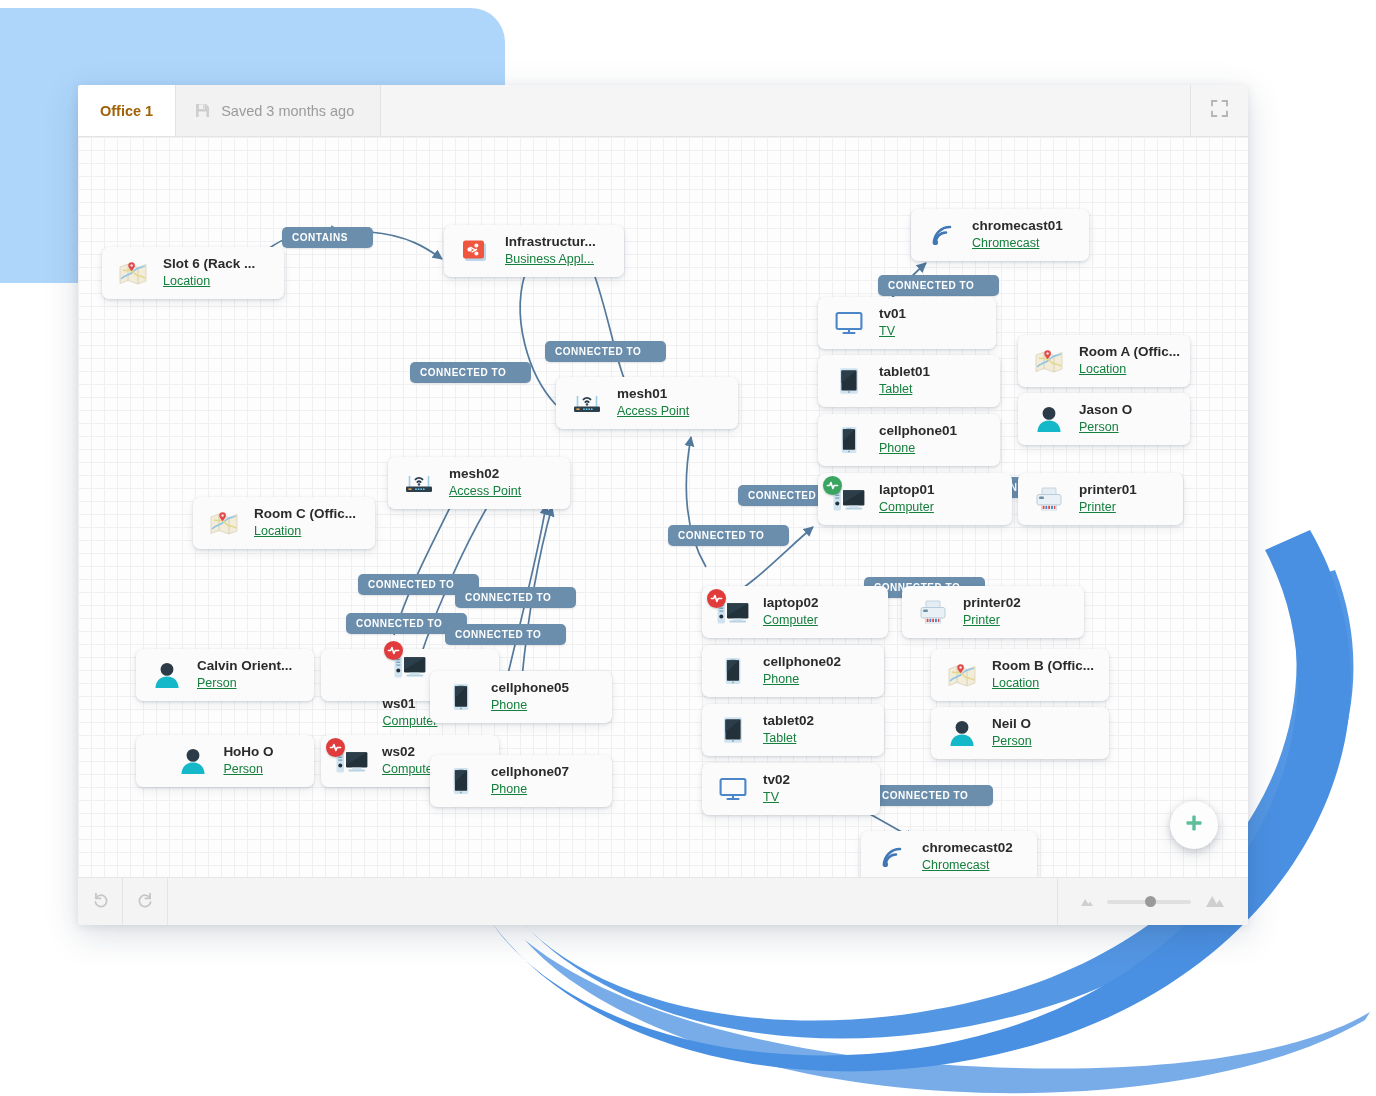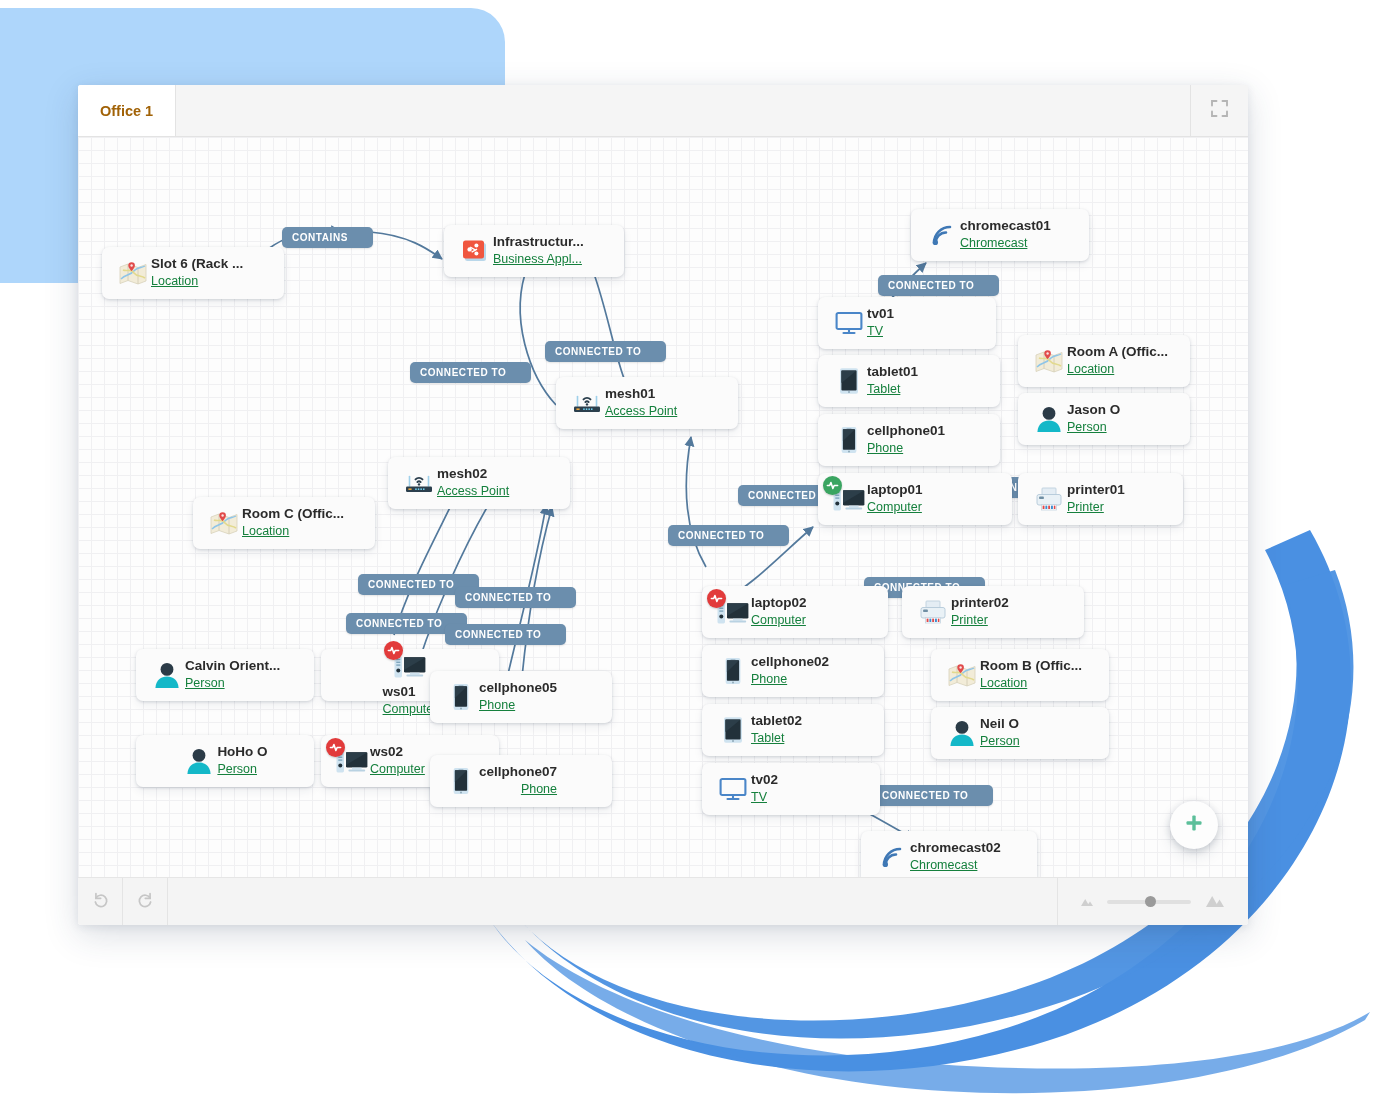--- a/index.html
+++ b/index.html
@@ -72,21 +72,21 @@
   }
   .edges { position: absolute; inset: 0; width: 100%; height: 100%; pointer-events: none; }
 
   
   .node {
     position: absolute;
     background: #fbfbfb;
     border-radius: 7px;
     box-shadow: 0 1px 3px rgba(30,45,70,.17), 0 4px 10px rgba(30,45,70,.07);
     display: flex; align-items: center;
-    padding: 0 14px; gap: 1px;
+    padding: 0 14px; gap: 13px;
     height: 52px;
   }
   .node-ico { position: relative; width: 34px; height: 30px; flex: 0 0 34px;
               display: flex; align-items: center; justify-content: center; }
   .node-ico svg { display: block; }
   .node-txt { display: flex; flex-direction: column; justify-content: center; min-width: 0; }
   .node-title { font-size: 13.5px; font-weight: bold; color: #2b2b2b; line-height: 1.25; white-space: nowrap; }
   .node-sub  { font-size: 12.5px; color: #15803d; line-height: 1.3; white-space: nowrap; text-decoration: underline; }
 
   
@@ -151,20 +151,31 @@
     <path d="M880 130 C 990 320 870 560 620 640 C 400 710 160 660 60 520 C 140 640 370 690 570 630 C 810 558 930 330 835 150 Z" fill="#4a90e2"></path>
     <path d="M905 170 C 975 350 840 545 600 612 C 390 670 190 630 90 520 C 175 615 375 648 565 596 C 790 535 905 350 855 185 Z" fill="#4a90e2" opacity=".95"></path>
     <path d="M935 620 C 800 700 520 716 320 660 C 200 626 130 580 95 540 C 175 606 330 652 505 664 C 700 678 860 660 940 612 Z" fill="#4a90e2" opacity=".75"></path>
   </svg>
 
   <div class="window">
 
     <div class="titlebar">
       <div class="tab">
         <span>Office 1</span>
+      </div>
+      <div class="saved-chip">
+        <span class="save-ico">
+          <svg width="17" height="17" viewBox="0 0 17 17">
+            <path d="M2 2h10l3 3v10H2V2z" fill="#cfcfcf"></path>
+            <rect x="5" y="2.6" width="6" height="4.4" rx=".6" fill="#f2f2f2"></rect>
+            <rect x="9" y="3.3" width="1.6" height="3" fill="#cfcfcf"></rect>
+            <rect x="4.6" y="9.5" width="7.8" height="5.5" rx=".6" fill="#f2f2f2"></rect>
+          </svg>
+        </span>
+        <span>Saved 3 months ago</span>
       </div>
       <div class="titlebar-spacer"></div>
       <div class="fs-btn">
         <span>
           <svg width="19" height="19" viewBox="0 0 19 19" fill="none" stroke="#b5b5b5" stroke-width="1.9" stroke-linecap="round">
             <path d="M2 6.5V2h4.5M12.5 2H17v4.5M17 12.5V17h-4.5M6.5 17H2v-4.5"></path>
           </svg>
         </span>
       </div>
     </div>
@@ -520,21 +531,21 @@
     <svg width="13" height="13" viewBox="0 0 14 14" fill="none" stroke="#fff" stroke-width="1.7" stroke-linecap="round" stroke-linejoin="round">
       <path d="M1.5 7 H4 L5.3 3.8 L7.4 10.2 L8.8 7 H12.5"></path>
     </svg>
               </span>
             </span>
             <span class="node-txt">
               <span class="node-title">ws02</span>
               <span class="node-sub">Computer</span>
             </span>
           </div>
-          <div class="node z2" style="left: 352px; top: 618px; width: 182px; text-align: right;">
+          <div class="node z2" style="left: 352px; top: 618px; width: 182px;">
             <span class="node-ico">
               <svg width="18" height="28" viewBox="0 0 18 28">
         <rect x="1.6" y="1" width="14.8" height="26" rx="2" fill="#cfe3f0"></rect>
         <rect x="2.9" y="3.2" width="12.2" height="20.6" rx=".8" fill="#22313a"></rect>
         <path d="M2.9 3.2 H15.1 L2.9 15 Z" fill="#2c3e49"></path>
         <rect x="6.4" y="1.9" width="5.2" height=".9" rx=".45" fill="#9ab4c4"></rect>
         <circle cx="9" cy="25.4" r="1" fill="#8fa9b8"></circle>
       </svg>
             </span>
             <span class="node-txt">

